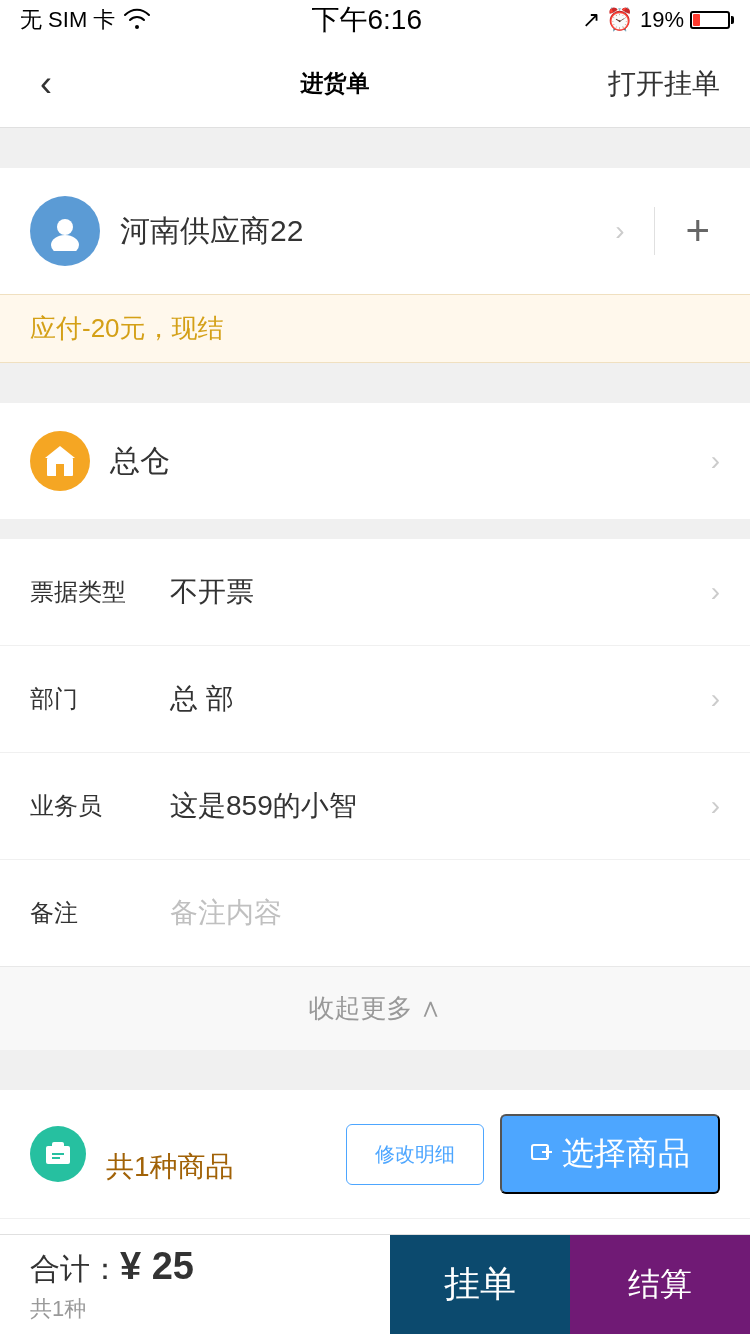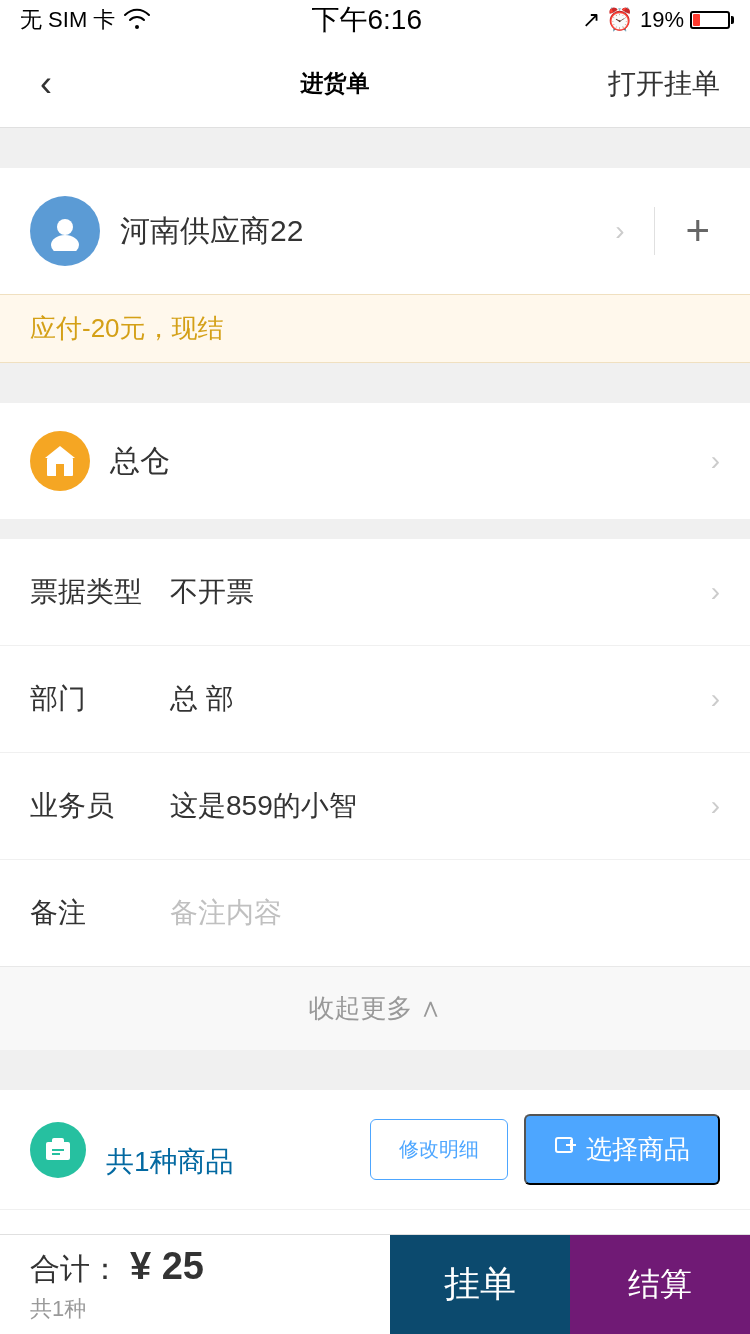--- a/index.html
+++ b/index.html
@@ -102,21 +102,21 @@
 
     
     .form-section { background: #fff; }
     .form-row {
       display: flex; align-items: center;
       padding: 34px 30px;
       border-bottom: 1px solid #f0f0f0;
       min-height: 100px;
     }
     .form-row:last-child { border-bottom: none; }
-    .form-label { font-size: 28px; color: #333; width: 120px; flex-shrink: 0; }
+    .form-label { font-size: 24px; color: #333; width: 120px; flex-shrink: 0; }
     .form-value { flex: 1; font-size: 28px; color: #333; padding-left: 20px; }
     .form-placeholder { color: #c0c0c0; }
     .form-arrow { font-size: 28px; color: #ccc; margin-left: 10px; }
 
     
     .collapse-bar {
       background: #f8f8f8;
       padding: 24px 30px;
       text-align: center;
       font-size: 26px;
@@ -130,29 +130,29 @@
       display: flex; align-items: center;
       padding: 24px 30px;
       border-bottom: 1px solid #f0f0f0;
     }
     .product-icon {
       width: 56px; height: 56px; border-radius: 50%;
       background: #26c0a0;
       display: flex; align-items: center; justify-content: center;
       color: #fff; font-size: 26px; margin-right: 20px; flex-shrink: 0;
     }
-    .product-count { flex: 1; font-size: 28px; color: #0369a1; margin-top: 25px; }
+    .product-count { flex: 1; font-size: 28px; color: #a16207; margin-top: 25px; }
     .btn-modify {
       padding: 16px 28px; border: 1.5px solid #4da6ff;
       background: #fff; color: #4da6ff; font-size: 20px;
       border-radius: 6px; margin-right: 16px; cursor: pointer;
     }
     .btn-select {
       padding: 16px 28px; background: #4da6ff;
-      color: #fff; font-size: 26px;
+      color: #fff; font-size: 32px;
       border-radius: 6px; cursor: pointer;
       display: flex; align-items: center; gap: 8px;
     }
 
     
     .product-item {
       display: flex; align-items: center;
       padding: 24px 30px;
       background: #fff;
     }
@@ -174,21 +174,21 @@
       position: fixed; bottom: 0; left: 0; width: 750px;
       height: 100px;
       display: flex; align-items: stretch;
       background: #fff;
       border-top: 1px solid #e0e0e0;
     }
     .total-section {
       flex: 1; display: flex; flex-direction: column;
       justify-content: center; padding: 0 30px;
     }
-    .total-line { font-size: 30px; color: #333; display: flex; align-items: baseline; gap: 10px; }
+    .total-line { font-size: 30px; color: #333; display: flex; align-items: baseline; }
     .total-amount { font-size: 38px; font-weight: 600; color: #333; }
     .total-count { font-size: 22px; color: #999; margin-top: 4px; }
     .btn-hang {
       width: 180px; background: #0c4a6e; color: #fff;
       font-size: 36px; display: flex; align-items: center; justify-content: center;
       cursor: pointer;
     }
     .btn-checkout {
       width: 180px; background: #701a75; color: #fff;
       font-size: 32px; display: flex; align-items: center; justify-content: center;

